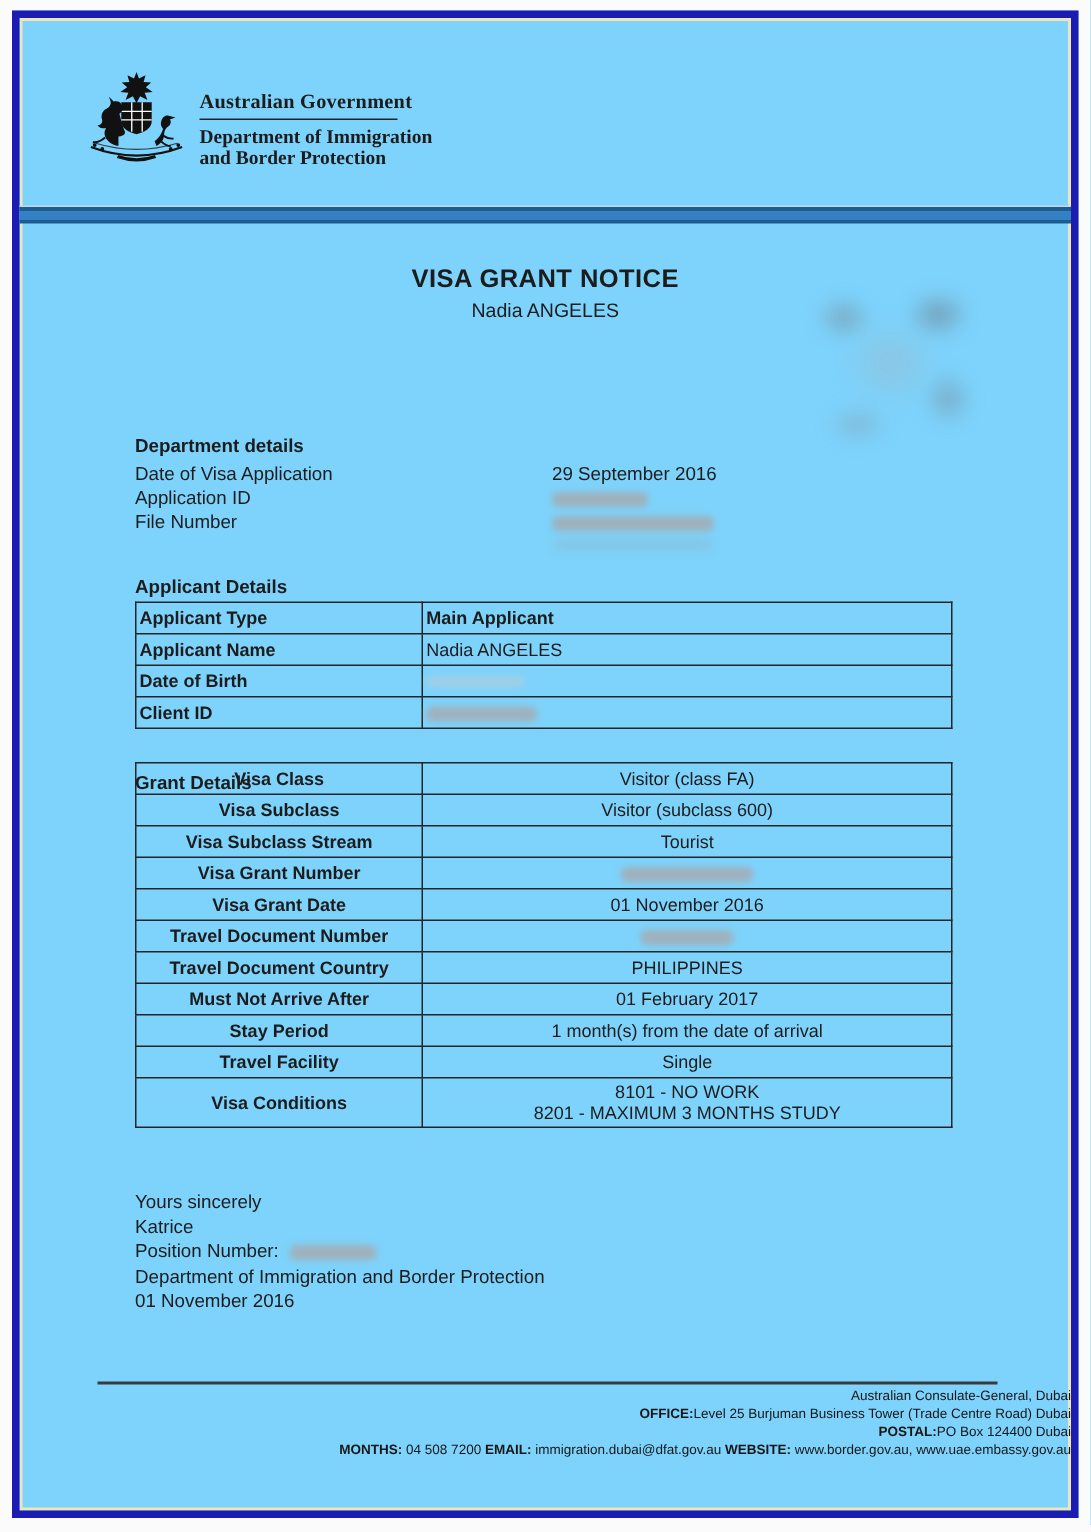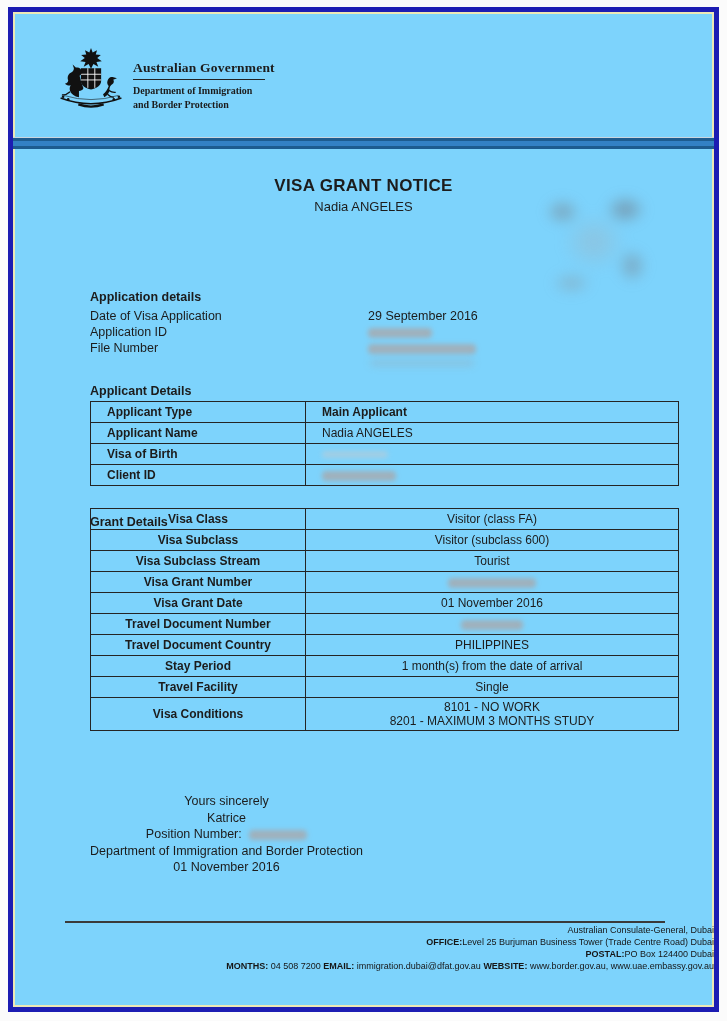--- a/index.html
+++ b/index.html
@@ -13,21 +13,21 @@
     position:absolute;left:8px;top:7px;right:8px;bottom:9px;
     border:5px solid #1c1cb2;
     box-shadow:inset 0 0 0 2px #ece7b5;
     background:#7dd3fc;
   }
   
   .coat-of-arms{position:absolute;left:40px;top:31px;width:76px;height:72px;}
   .gov-text{position:absolute;left:120px;top:48px;font-family:"Liberation Serif","DejaVu Serif",serif;font-weight:bold;}
   .gov-title{font-size:13.5px;letter-spacing:.2px;}
   .gov-divider{width:132px;height:1px;background:#222;margin:3px 0 4px 0;}
-  .dept{font-size:10px;line-height:14px;}
+  .dept{font-size:13px;line-height:14px;}
   .blue-band{
     position:absolute;left:0;right:0;top:125px;height:12px;
     background:linear-gradient(180deg,#c9d5df 0 10%,#1d5c8f 10% 32%,#3381c4 32% 78%,#1d5c8f 78% 100%);
   }
   
   .title-block{position:absolute;left:0;right:0;top:164px;text-align:center;}
   .doc-title{font-size:17px;font-weight:bold;letter-spacing:.3px;}
   .doc-recipient{font-size:13px;margin-top:3px;}
   
   .stamp{
@@ -53,27 +53,27 @@
   .blob.light{background:#c9c9cc;opacity:.5;height:7px;}
   .blob.shadowed{box-shadow:0 14px 6px -2px rgba(160,160,165,.45);}
   
   .tbl-heading-applicant{position:absolute;left:77px;top:372px;}
   .applicant-table{position:absolute;left:77px;top:389px;}
   .tbl-heading-grant{position:absolute;left:77px;top:503px;}
   .grant-table{position:absolute;left:77px;top:496px;text-align:center;}
   table{border-collapse:collapse;width:545px;table-layout:fixed;}
   td{
     border:1.5px solid #242424;font-size:12px;line-height:14px;
-    padding:2px 16px;vertical-align:middle;height:16px;
+    padding:2px 2px;vertical-align:middle;height:16px;
   }
   td.lbl{width:182px;font-weight:bold;}
   td.val{width:340px;}
   td.val.bold{font-weight:bold;}
   
-  .signature{position:absolute;left:77px;top:781px;font-size:12.5px;line-height:16.5px;text-align:center;}
+  .signature{position:absolute;left:77px;top:781px;font-size:12.5px;line-height:16.5px;}
   
   .footer-divider{position:absolute;left:52px;top:909px;width:600px;height:1.5px;background:#3a3a3a;}
   .footer{position:absolute;left:0;right:0;top:912px;text-align:right;font-size:9px;line-height:12px;color:#161616;}
   .footer b{font-weight:bold;}
 </style>
 </head>
 <body>
 
 <div class="page">
 
@@ -111,21 +111,21 @@
   <div class="blue-band"></div>
 
   <div class="title-block">
     <div class="doc-title">VISA GRANT NOTICE</div>
     <div class="doc-recipient">Nadia ANGELES</div>
   </div>
 
   <div class="stamp"></div>
 
   <div class="app-details">
-    <div class="section-heading">Application details</div>
+    <div class="section-heading">Department details</div>
     <div class="app-row">
       <span class="app-label">Date of Visa Application</span><span>29 September 2016</span>
     </div>
     <div class="app-row">
       <span class="app-label">Application ID</span><span class="blob" style="width:64px"></span>
     </div>
     <div class="app-row">
       <span class="app-label">File Number</span><span class="blob shadowed" style="width:108px"></span>
     </div>
   </div>
@@ -135,21 +135,21 @@
     <tbody>
         <tr>
       <td class="lbl">Applicant Type</td>
       <td class="val bold">Main Applicant</td>
     </tr>
     <tr>
       <td class="lbl">Applicant Name</td>
       <td class="val">Nadia ANGELES</td>
     </tr>
     <tr>
-      <td class="lbl">Visa of Birth</td>
+      <td class="lbl">Date of Birth</td>
       <td class="val"><span class="blob light" style="width:66px"></span></td>
     </tr>
     <tr>
       <td class="lbl">Client ID</td>
       <td class="val"><span class="blob" style="width:74px"></span></td>
     </tr>
   </tbody>
     </table>
 
   <div class="section-heading tbl-heading-grant">Grant Details</div>
@@ -175,20 +175,24 @@
       <td class="lbl">Visa Grant Date</td>
       <td class="val">01 November 2016</td>
     </tr>
     <tr>
       <td class="lbl">Travel Document Number</td>
       <td class="val"><span class="blob" style="width:62px"></span></td>
     </tr>
     <tr>
       <td class="lbl">Travel Document Country</td>
       <td class="val">PHILIPPINES</td>
+    </tr>
+    <tr>
+      <td class="lbl">Must Not Arrive After</td>
+      <td class="val">01 February 2017</td>
     </tr>
     <tr>
       <td class="lbl">Stay Period</td>
       <td class="val">1 month(s) from the date of arrival</td>
     </tr>
     <tr>
       <td class="lbl">Travel Facility</td>
       <td class="val">Single</td>
     </tr>
     <tr>

